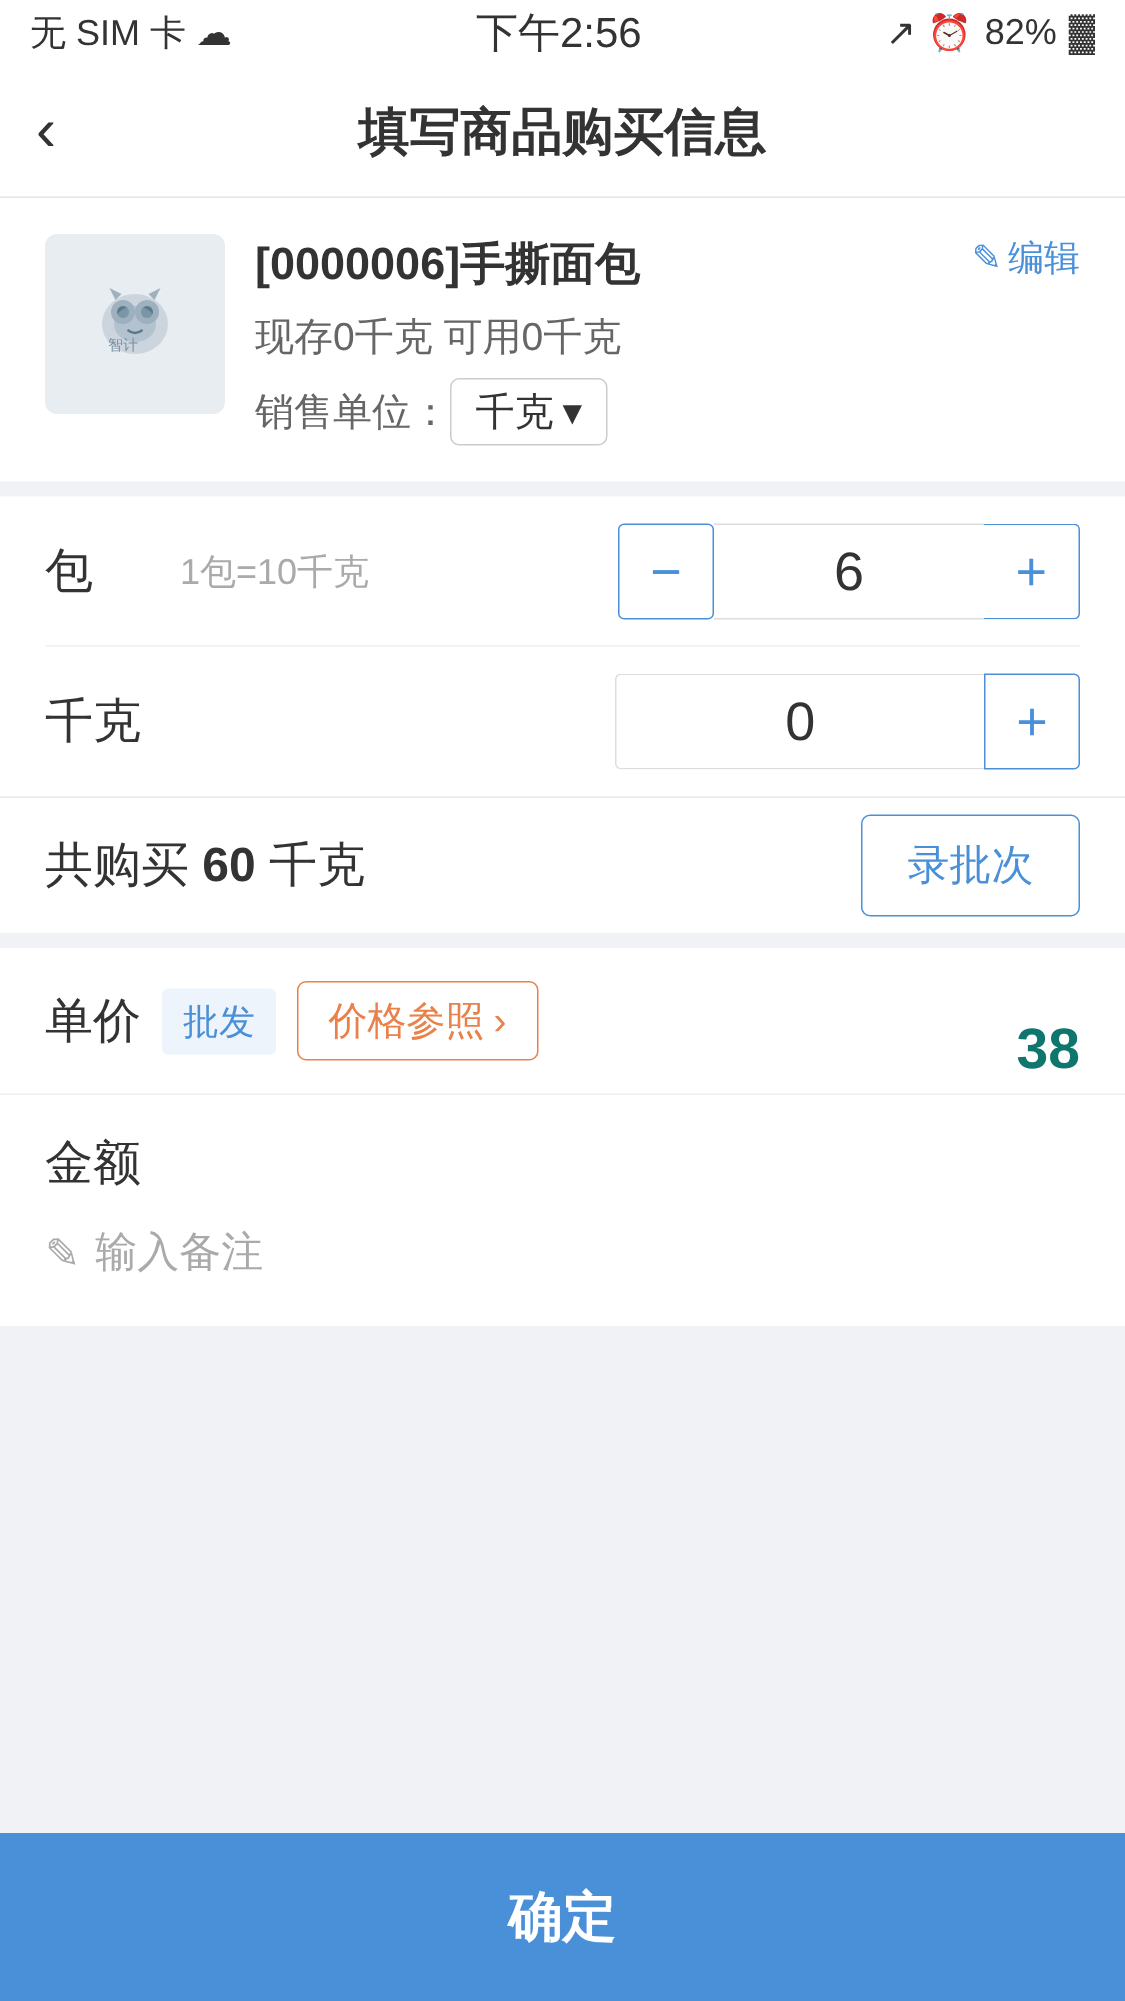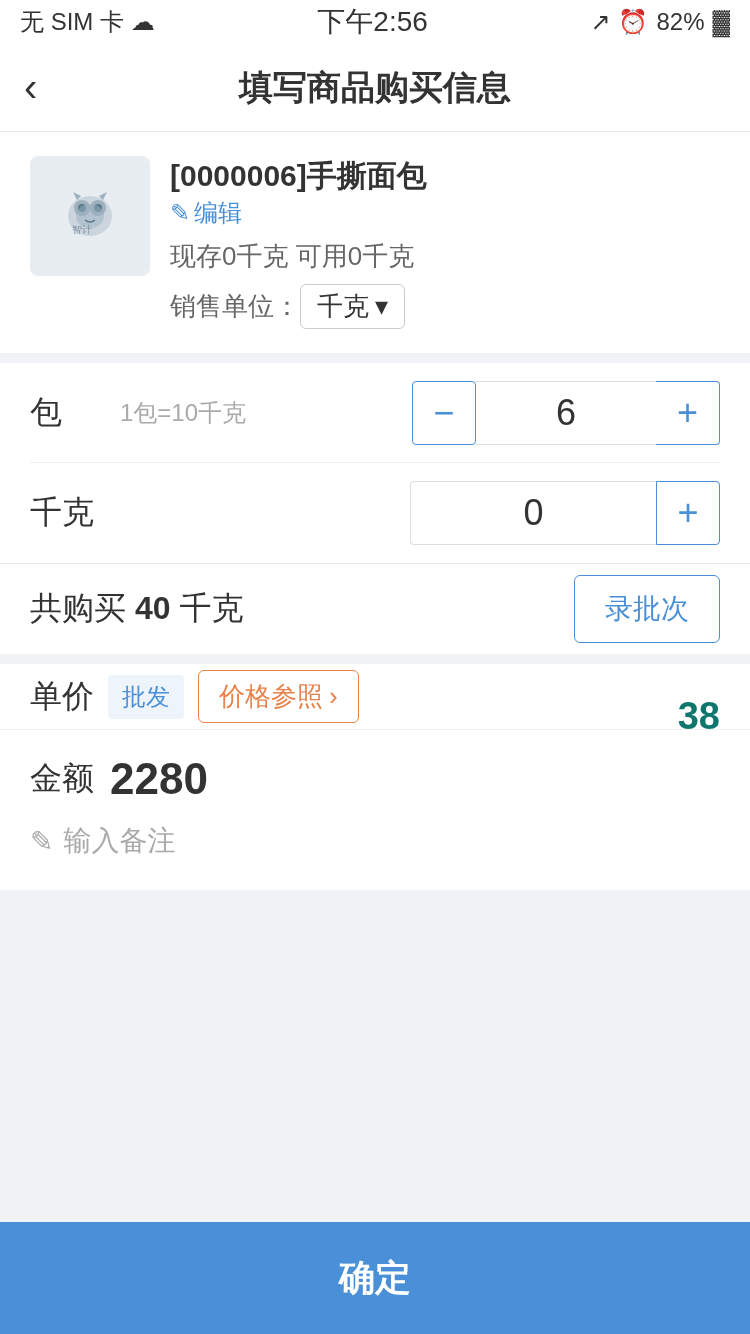--- a/index.html
+++ b/index.html
@@ -79,21 +79,20 @@
       color: #8ca0b0;
       line-height: 1;
     }
     .product-info {
       flex: 1;
     }
     .product-name-row {
       display: flex;
       justify-content: space-between;
       align-items: flex-start;
-      flex-direction: column;
     }
     .product-name {
       font-size: 30px;
       font-weight: 600;
       color: #333;
     }
     .edit-btn {
       font-size: 24px;
       color: #4a90d9;
       display: flex;
@@ -230,21 +229,21 @@
       background: #fff;
       cursor: pointer;
     }
 
     
     .price-section {
       background: #fff;
       padding: 0 30px;
       display: flex;
       align-items: center;
-      height: 66px;
+      height: 98px;
       border-bottom: 1px solid #f0f0f0;
     }
     .price-label {
       font-size: 32px;
       color: #333;
       margin-right: 14px;
     }
     .price-tag {
       background: #eef4fb;
       color: #4a90d9;
@@ -401,40 +400,39 @@
     <div class="qty-control">
       <input class="qty-input-no-minus" type="text" value="0" style="">
       <div class="qty-btn-plus-only">+</div>
     </div>
   </div>
 </div>
 
 <div class="summary-section">
   <div class="summary-text">
     <span>共购买</span>
-    <span class="highlight"> 40 </span>
+    <span class="highlight"> 60 </span>
     <span>千克</span>
   </div>
   <div class="batch-btn">录批次</div>
 </div>
 
 <div class="price-section">
   <span class="price-label">单价</span>
   <span class="price-tag">批发</span>
   <div class="price-ref-btn">
     <span>价格参照</span>
     <span>›</span>
   </div>
   <span class="price-value">38</span>
 </div>
 
 <div class="amount-section">
   <div class="amount-row">
     <span class="amount-label">金额</span>
-    <span class="amount-value">2280</span>
   </div>
   <div class="remark-row">
     <span class="pencil-icon">✎</span>
     <span>输入备注</span>
   </div>
 </div>
 
 <div class="empty-area"></div>
 
 <button class="confirm-btn">确定</button>

